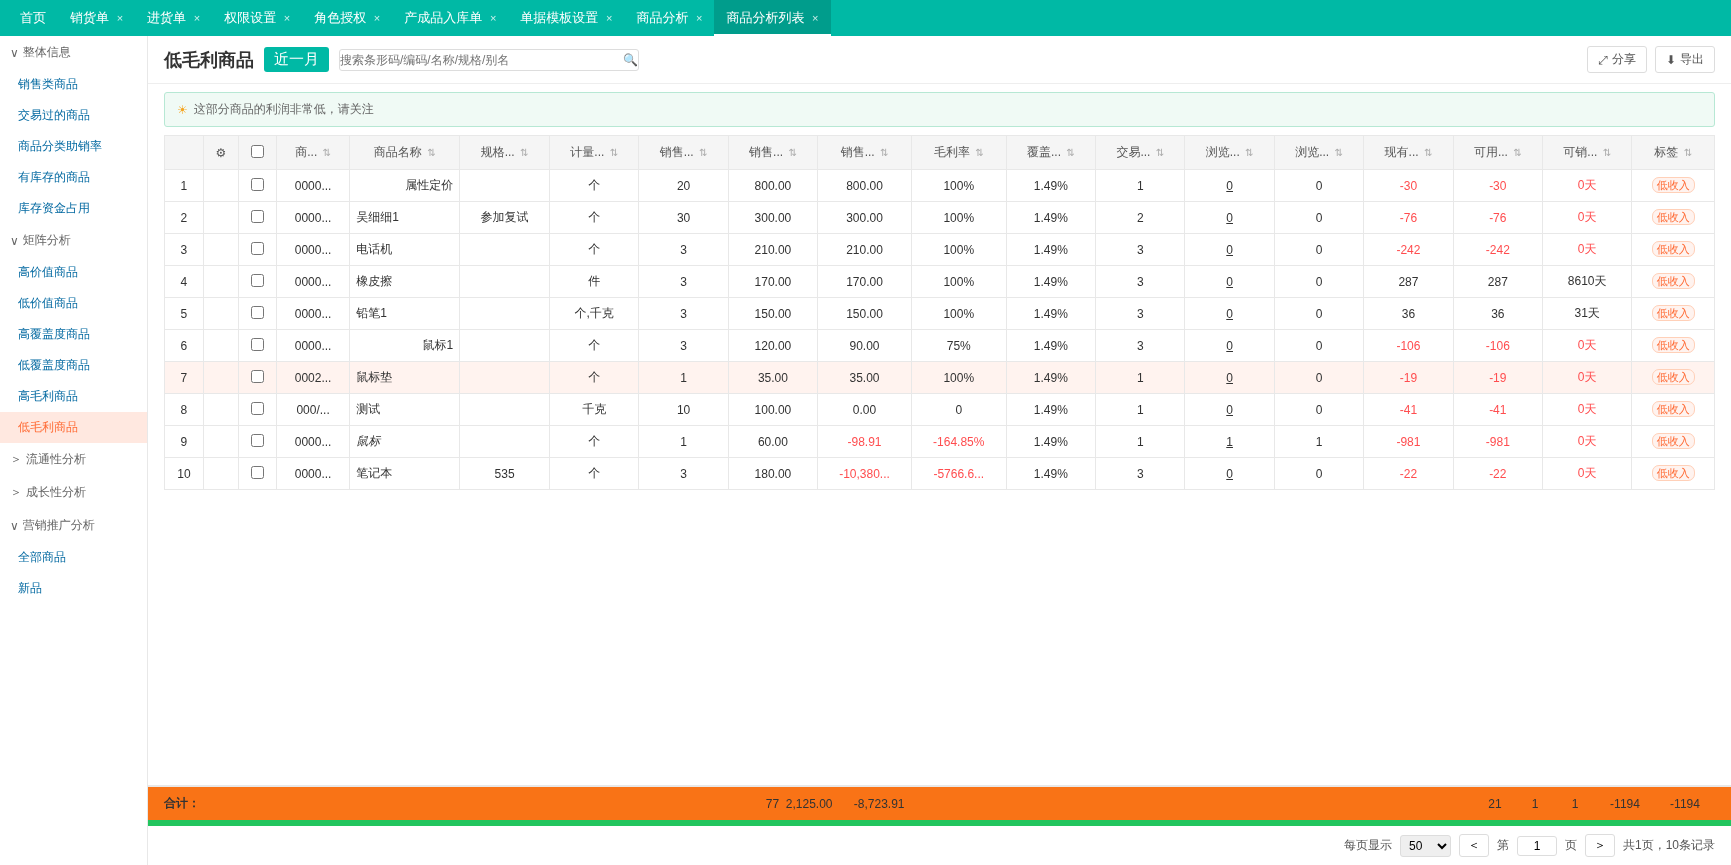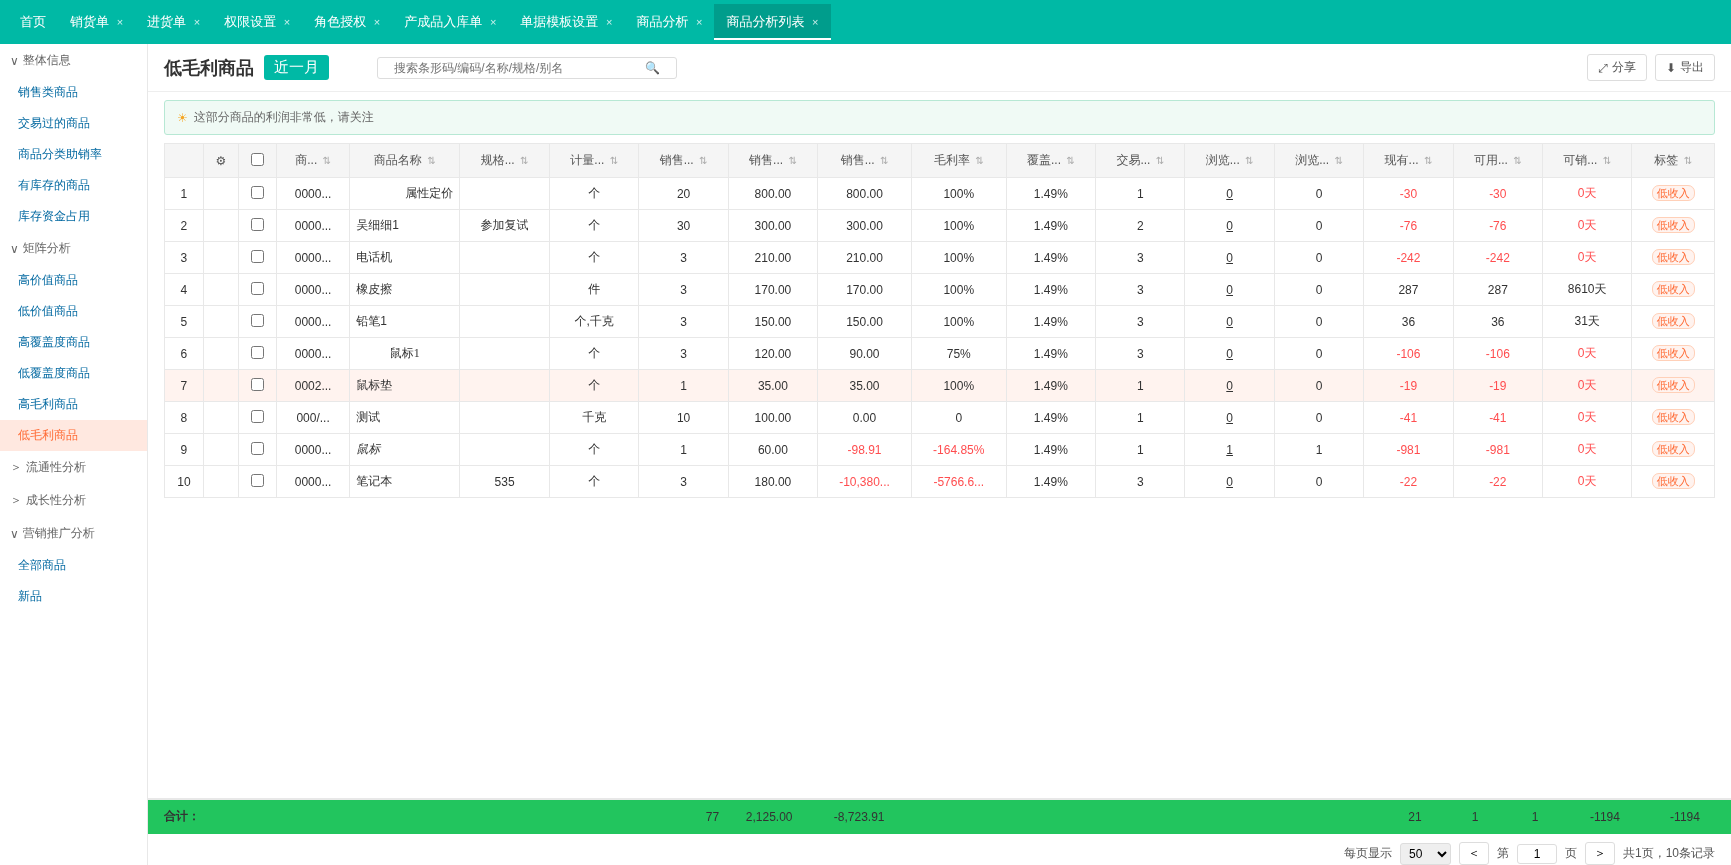--- a/index.html
+++ b/index.html
@@ -3,21 +3,21 @@
   <meta charset="utf-8">
   <style>
     * { box-sizing: border-box; margin: 0; padding: 0; }
     body { font-family: 'Microsoft YaHei', Arial, sans-serif; font-size: 12px; background: #f5f5f5; color: #333; }
 
     
     .top-nav {
       background: #00b9a5;
       display: flex;
       align-items: center;
-      height: 44px;
+      height: 36px;
       padding: 0 8px;
     }
     .nav-item {
       color: #fff;
       padding: 0 12px;
       height: 36px;
       line-height: 36px;
       cursor: pointer;
       font-size: 13px;
       white-space: nowrap;
@@ -86,24 +86,23 @@
       border-radius: 3px;
       padding: 3px 10px;
       font-size: 15px;
       cursor: pointer;
     }
     .search-box {
       display: flex;
       align-items: flex-start;
       border: 1px solid #ddd;
       border-radius: 3px;
-      padding: 3px 16px;
+      padding: 3px 0;
       flex: 1;
       max-width: 300px;
-      margin-left: 38px;
     }
     .search-input {
       border: none;
       outline: none;
       font-size: 12px;
       width: 100%;
       color: #999;
     }
     .header-actions {
       margin-left: auto;
@@ -180,36 +179,35 @@
       border: 1px solid #ffd0b8;
       border-radius: 7px;
       padding: 1px 4px;
       font-size: 11px;
     }
     .underline-link { text-decoration: underline; cursor: pointer; color: #333; }
 
     
     .table-footer {
       border-top: 2px solid #e8e8e8;
-      background: #22c55e;
+      background: #f97316;
       display: flex;
       align-items: center;
       padding: 8px 16px;
-      gap: 20px;
     }
     .total-label { font-weight: bold; color: #333; margin-right: 10px; }
     .total-value { color: #333; }
 
     
     .pagination-bar {
       display: flex;
       align-items: center;
       justify-content: flex-end;
       padding: 8px 16px;
-      border-top: 1px solid #22c55e;
+      border-top: 6px solid #22c55e;
       gap: 8px;
       font-size: 12px;
       color: #555;
     }
     .page-size-select {
       border: 1px solid #ddd;
       border-radius: 3px;
       padding: 2px 4px;
       font-size: 12px;
     }
@@ -443,21 +441,21 @@
     <td class="">36</td>
     <td class="">36</td>
     <td class="">31天</td>
     <td><span class="tag-low-income">低收入</span></td>
   </tr>
             <tr>
               <td>6</td>
     <td></td>
     <td><input type="checkbox" style=""></td>
     <td>0000...</td>
-    <td style="text-align:center;font-family:Liberation Serif, serif;">鼠标1</td>
+    <td style="text-align:right;">鼠标1</td>
     <td></td>
     <td>个</td>
     <td>3</td>
     <td>120.00</td>
     <td class="">90.00</td>
     <td class="">75%</td>
     <td>1.49%</td>
     <td>3</td>
     <td><span class="underline-link">0</span></td>
     <td>0</td>

